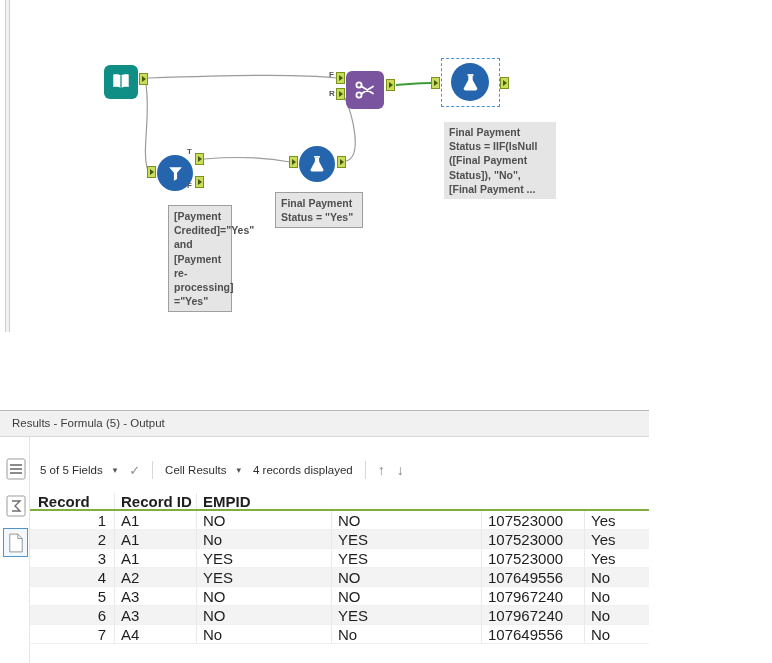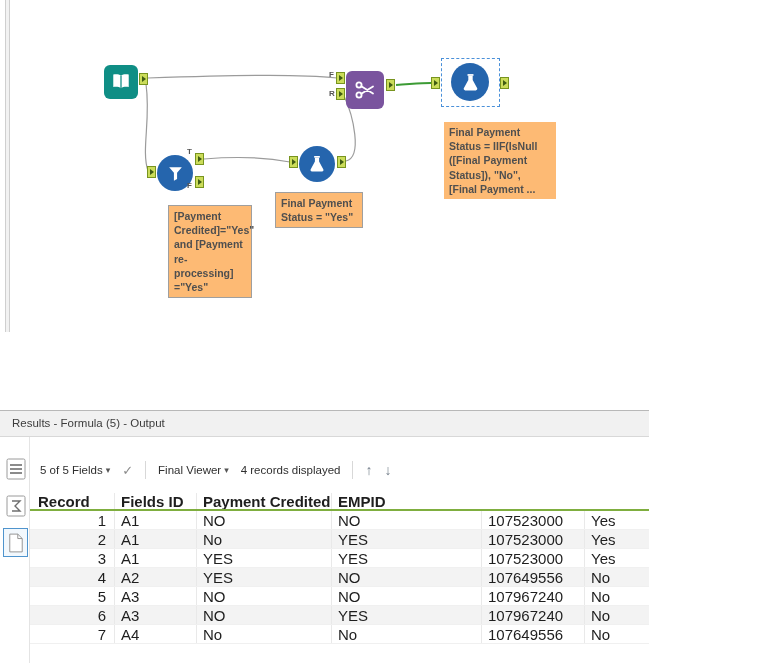--- a/index.html
+++ b/index.html
@@ -18,40 +18,40 @@
   .t-filter  { left:157px; top:155px; width:36px; height:36px; background:#2565ad; }
   .t-formula1{ left:299px; top:146px; width:36px; height:36px; background:#2565ad; }
   .t-join    { left:346px; top:71px;  width:38px; height:38px; background:#7a549e; }
   .t-formula2{ left:451px; top:63px;  width:38px; height:38px; background:#2565ad; }
   .selection-box { position:absolute; left:441px; top:58px; width:59px; height:49px; border:1px dashed #4a90d9; background:transparent; }
 
   .anchor { position:absolute; width:9px; height:12px; background:#cbdc5a; border:1px solid #78941f; display:flex; align-items:center; justify-content:center; }
   .anchor i { display:block; width:0; height:0; border-left:4px solid #3f5c12; border-top:3px solid transparent; border-bottom:3px solid transparent; }
   .alabel { position:absolute; font-size:8px; font-weight:bold; color:#555; line-height:1; }
 
-  .annotation { position:absolute; background:#fdba74; color:#4f4f4f; font-size:10.5px; font-weight:600; line-height:1.35; white-space:pre-line; padding:3px 5px; }
+  .annotation { position:absolute; background:#e5e5e5; color:#4f4f4f; font-size:10.5px; font-weight:600; line-height:1.35; white-space:pre-line; padding:3px 5px; }
   .annotation.boxed { border:1px solid #9f9f9f; }
-  .ann-filter   { left:168px; top:205px; width:84px; }
+  .ann-filter   { left:168px; top:205px; width:64px; }
   .ann-formula1 { left:275px; top:192px; width:88px; }
   .ann-formula2 { left:444px; top:122px; width:112px; }
 
   .wires { position:absolute; left:0; top:0; width:772px; height:410px; }
 
   
   .results { position:absolute; left:0; top:410px; width:649px; height:253px; background:#ffffff; border-top:1px solid #b8b8b8; }
   .results-header { height:26px; background:#f1f1f1; border-bottom:1px solid #d8d8d8; line-height:25px; padding-left:12px; font-size:11.5px; color:#3c3c3c; }
   .results-body { position:absolute; left:0; top:26px; right:0; bottom:0; }
 
   .grip { position:absolute; left:4px; top:0px; color:#b0b0b0; font-size:7px; letter-spacing:1px; line-height:6px; }
   .icon-strip { position:absolute; left:0; top:0; width:30px; bottom:0; background:#ffffff; border-right:1px solid #e4e4e4; }
   .strip-icon { position:absolute; left:4px; width:23px; height:27px; display:flex; align-items:center; justify-content:center; }
   .strip-icon.sel { left:3px; width:25px; height:29px; border:1px solid #4f94cd; background:#f2f8fd; }
 
   .results-toolbar { position:absolute; left:30px; top:18px; height:30px; display:flex; align-items:center; gap:12px; padding-left:10px; font-size:11.5px; color:#2f2f2f; }
-  .tb-item { display:flex; align-items:center; gap:3px; cursor:default; }
+  .tb-item { display:flex; align-items:center; gap:10px; cursor:default; }
   .caret { font-size:9px; color:#555; }
   .tb-sep { width:1px; height:18px; background:#d8d8d8; }
   .tb-check { color:#8b8b8b; font-size:13px; }
   .tb-arrow { color:#76818c; font-size:14px; }
 
   .grid { position:absolute; left:30px; top:56px; right:0; font-size:15px; color:#1e1e1e; }
   .grid-header, .grid-row { display:grid; grid-template-columns:85px 82px 135px 150px 103px auto; align-items:center; }
   .grid-header { height:18px; font-weight:bold; border-bottom:2px solid #7fae3f; }
   .grid-row { height:19px; border-bottom:1px solid #f0f0f0; background:#ffffff; }
   .grid-row.alt { background:#f3f3f3; }
@@ -193,34 +193,33 @@
       </div>
 
       <div class="results-toolbar">
         <div class="tb-item">
           <span>5 of 5 Fields</span>
           <span class="caret">▾</span>
         </div>
         <span class="tb-check">✓</span>
         <div class="tb-sep"></div>
         <div class="tb-item">
-          <span>Final Viewer</span>
+          <span>Cell Results</span>
           <span class="caret">▾</span>
         </div>
         <span>4 records displayed</span>
         <div class="tb-sep"></div>
         <span class="tb-arrow">↑</span>
         <span class="tb-arrow">↓</span>
       </div>
 
       <div class="grid">
         <div class="grid-header">
           <div class="hcell record">Record</div>
-          <div class="hcell">Fields ID</div>
-          <div class="hcell">Payment Credited</div>
+          <div class="hcell">Record ID</div>
           <div class="hcell">EMPID</div>
         </div>
 
         <div class="grid-row">
           <div class="cell record">1</div>
           <div class="cell">A1</div>
           <div class="cell">NO</div>
           <div class="cell">NO</div>
           <div class="cell">107523000</div>
           <div class="cell">Yes</div>

